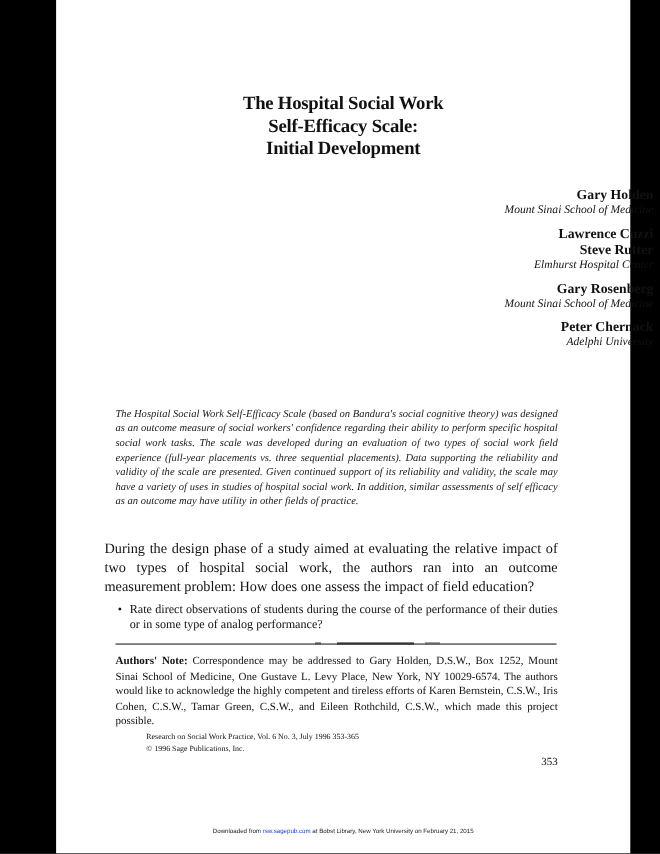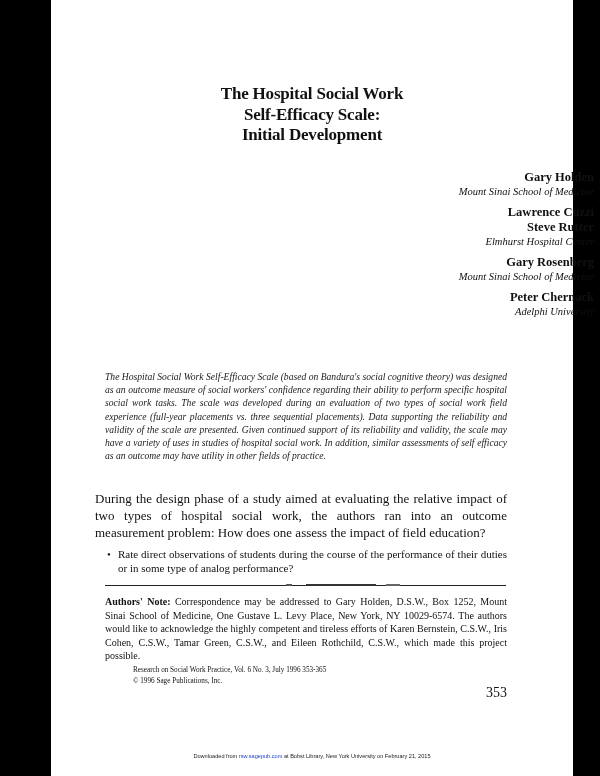--- a/index.html
+++ b/index.html
@@ -133,21 +133,21 @@
       font-size: 7.2px;
       line-height: 10.5px;
       margin-left: 28px;
     }
     .page-number {
       position: absolute;
       left: 420px;
       top: 688px;
       width: 36px;
       text-align: right;
-      font-size: 14px;
+      font-size: 10px;
       line-height: 10px;
     }
     .download-line {
       position: absolute;
       left: 0;
       top: 752px;
       width: 100%;
       text-align: center;
       font-family: "Liberation Sans", "DejaVu Sans", sans-serif;
       font-size: 5.6px;

